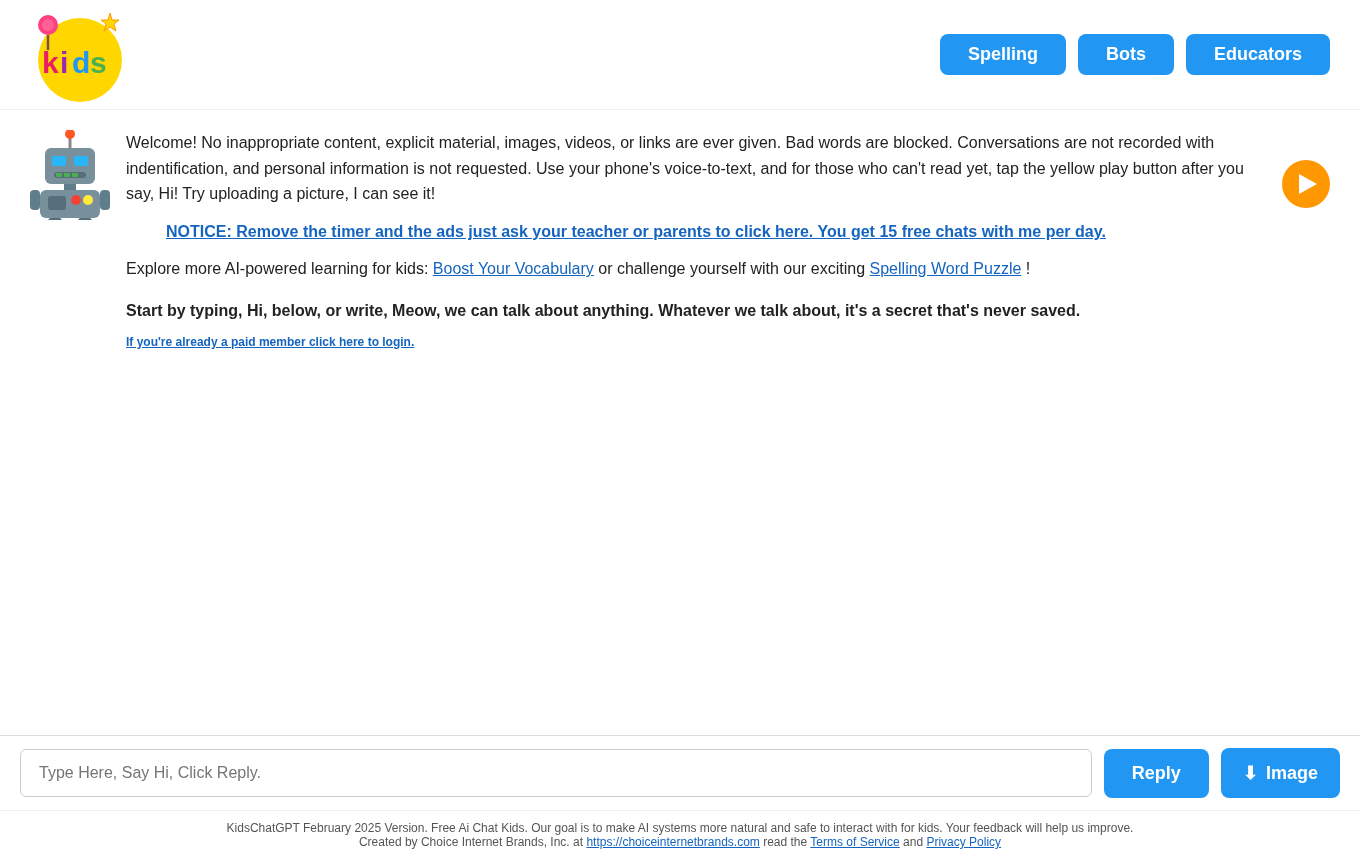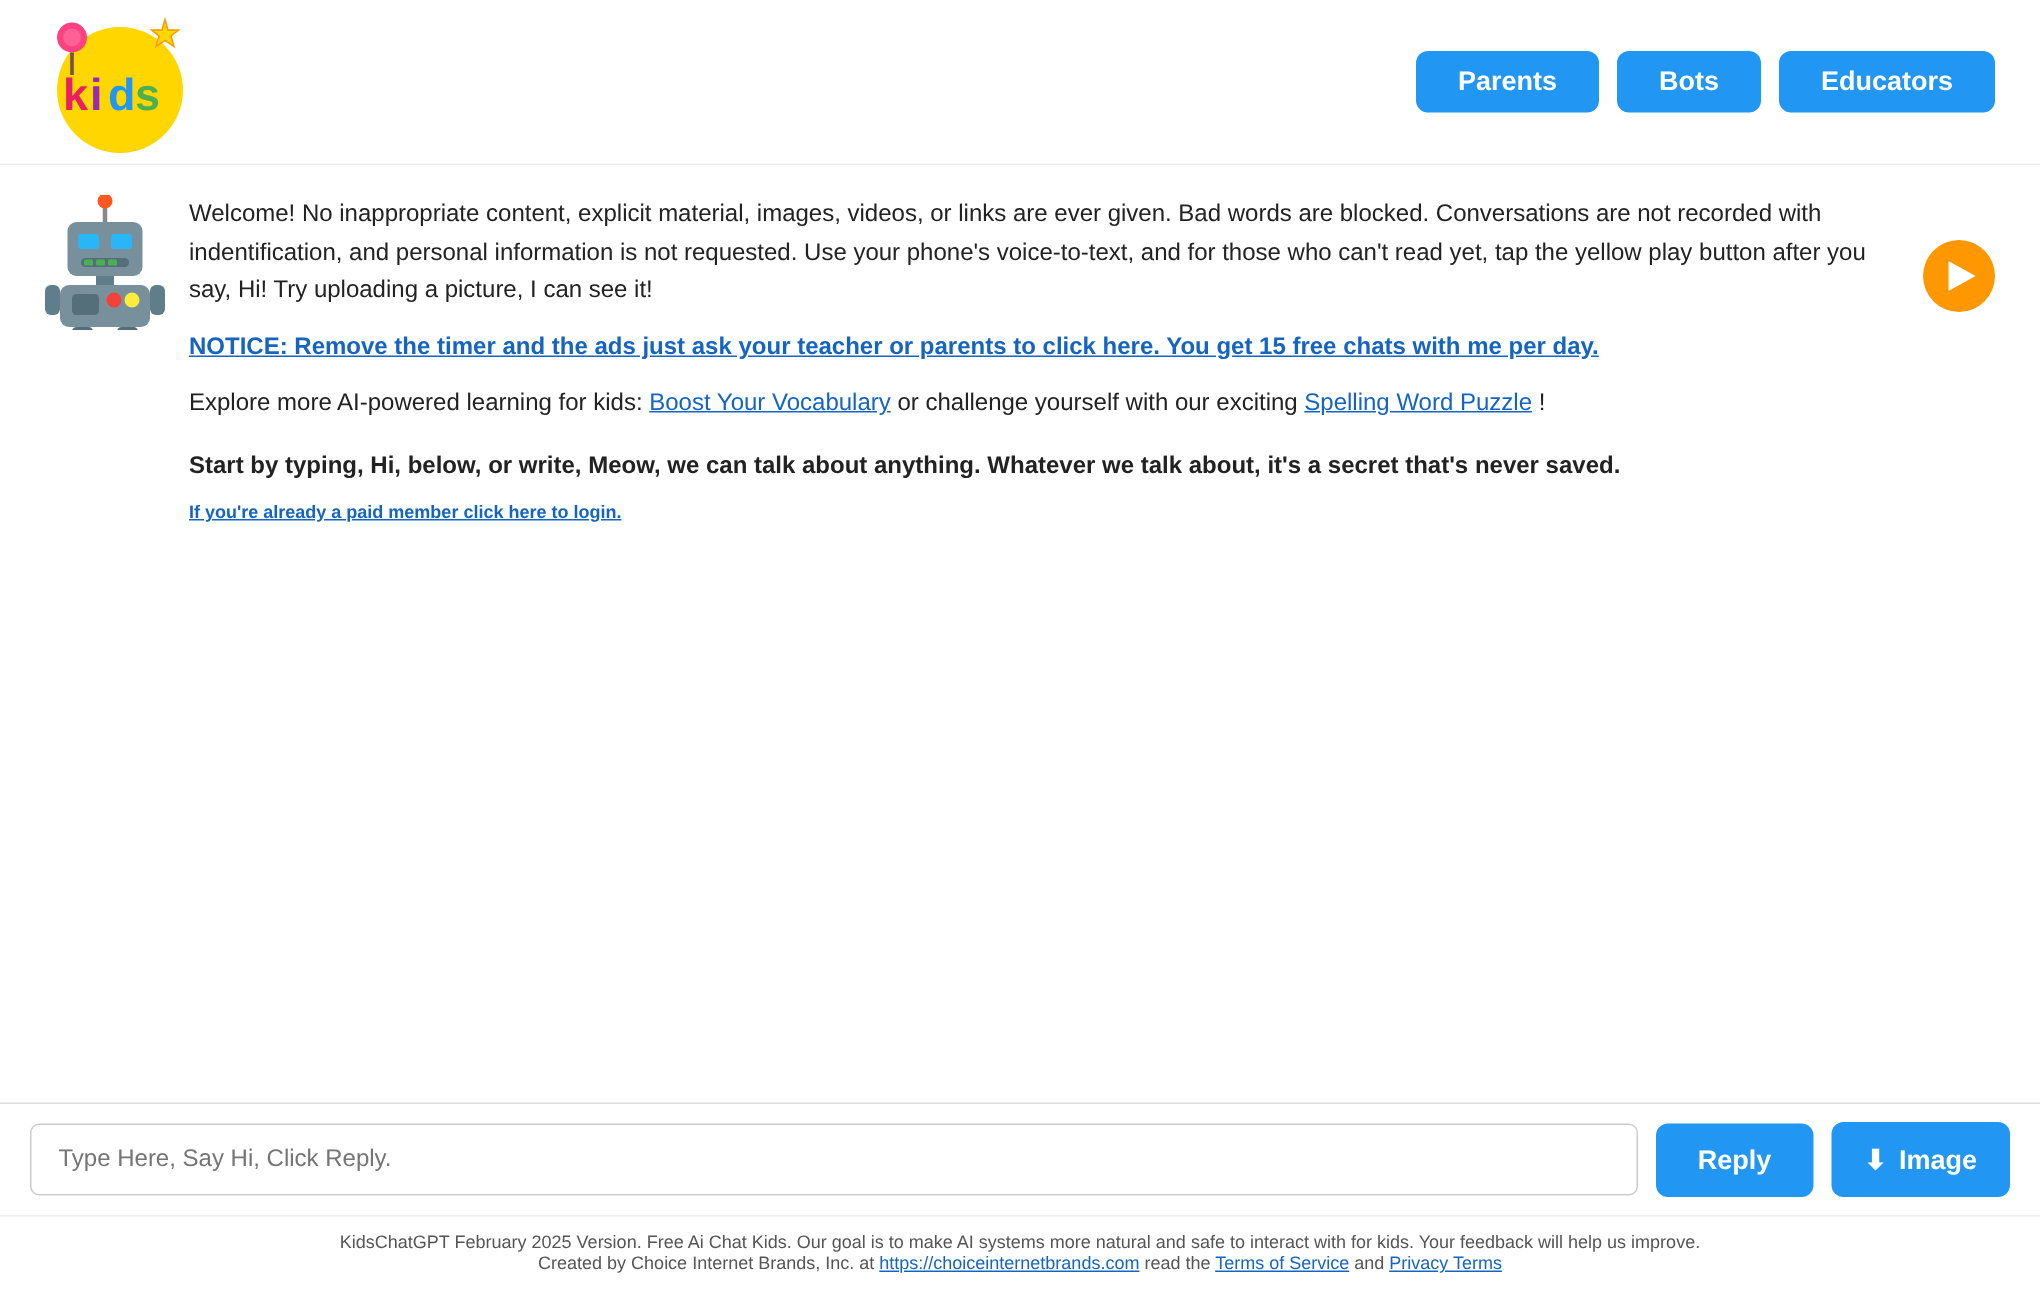--- a/index.html
+++ b/index.html
@@ -223,21 +223,21 @@
 
       <circle cx="18" cy="20" r="10" fill="#FF4081"></circle>
       <circle cx="18" cy="20" r="6" fill="#FF80AB" opacity="0.5"></circle>
       <line x1="18" y1="30" x2="18" y2="45" stroke="#795548" stroke-width="2.5"></line>
 
       <polygon points="80,8 82,15 89,15 84,19 86,26 80,22 74,26 76,19 71,15 78,15" fill="#FFD600" stroke="#FF9800" stroke-width="1"></polygon>
     </svg>
   </div>
 
   <div class="nav-buttons">
-    <button class="nav-btn nav-btn-parents">Parents</button>
+    <button class="nav-btn nav-btn-parents">Spelling</button>
     <button class="nav-btn nav-btn-bots">Bots</button>
     <button class="nav-btn nav-btn-educators">Educators</button>
   </div>
 </div>
 
 <div class="chat-area">
   <div class="message-row">
 
     <div class="robot-avatar">
       <svg viewBox="0 0 80 90" xmlns="http://www.w3.org/2000/svg" width="80" height="90">
@@ -267,21 +267,21 @@
         <rect x="70" y="60" width="10" height="20" rx="4" fill="#607D8B"></rect>
 
         <rect x="18" y="88" width="14" height="8" rx="3" fill="#546E7A"></rect>
         <rect x="48" y="88" width="14" height="8" rx="3" fill="#546E7A"></rect>
       </svg>
     </div>
 
     <div class="message-content-wrapper">
       <div class="message-bubble">
         <p>Welcome! No inappropriate content, explicit material, images, videos, or links are ever given. Bad words are blocked. Conversations are not recorded with indentification, and personal information is not requested. Use your phone's voice-to-text, and for those who can't read yet, tap the yellow play button after you say, Hi! Try uploading a picture, I can see it!</p>
-        <p style="margin-top:12px;">
+        <p style="margin-top:12px;margin-left:40px;">
           <a class="notice-link" href="#">NOTICE: Remove the timer and the ads just ask your teacher or parents to click here. You get 15 free chats with me per day.</a>
         </p>
         <p class="explore-line">
           <span>Explore more AI-powered learning for kids:</span>
           <a class="regular-link" href="#">Boost Your Vocabulary</a>
           <span> or challenge yourself with our exciting </span>
           <a class="regular-link" href="#">Spelling Word Puzzle</a>
           <span>!</span>
         </p>
         <p class="start-line">Start by typing, Hi, below, or write, Meow, we can talk about anything. Whatever we talk about, it's a secret that's never saved.</p>
@@ -307,15 +307,15 @@
 </div>
 
 <div class="footer">
   <p>KidsChatGPT February 2025 Version. Free Ai Chat Kids. Our goal is to make AI systems more natural and safe to interact with for kids. Your feedback will help us improve.</p>
   <p>
     <span>Created by Choice Internet Brands, Inc. at </span>
     <a href="#">https://choiceinternetbrands.com</a>
     <span> read the </span>
     <a href="#">Terms of Service</a>
     <span> and </span>
-    <a href="#">Privacy Terms</a>
+    <a href="#">Privacy Policy</a>
   </p>
 </div>
 
 </body></html>

